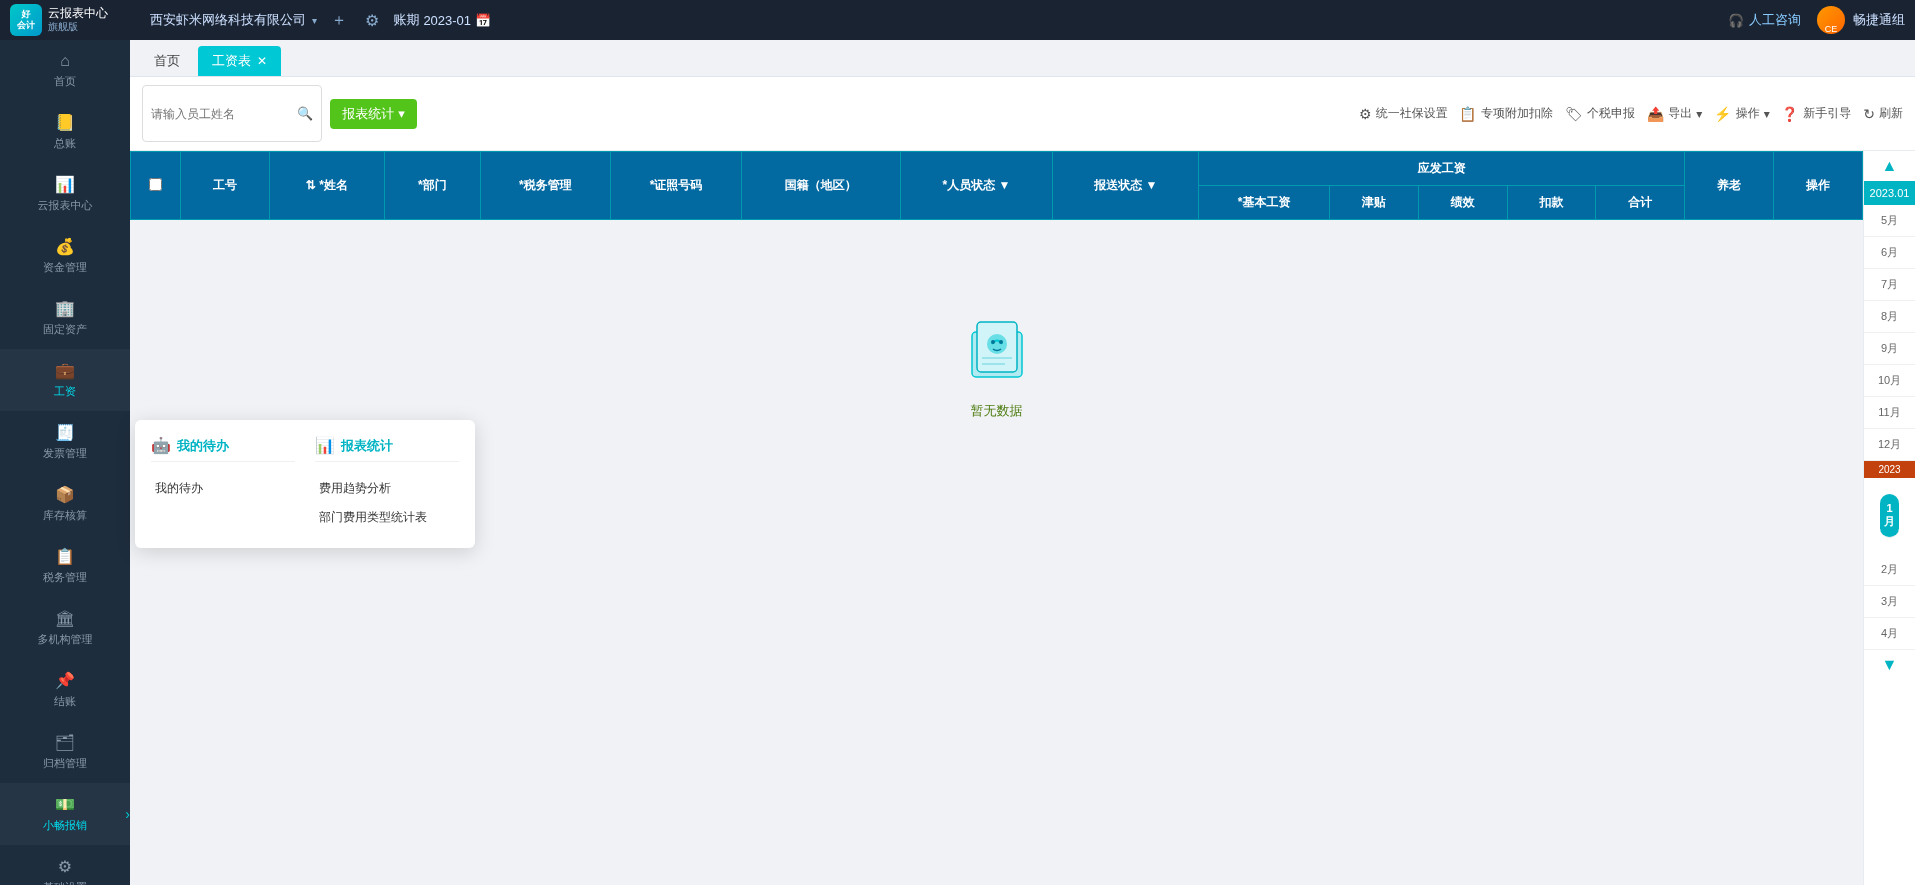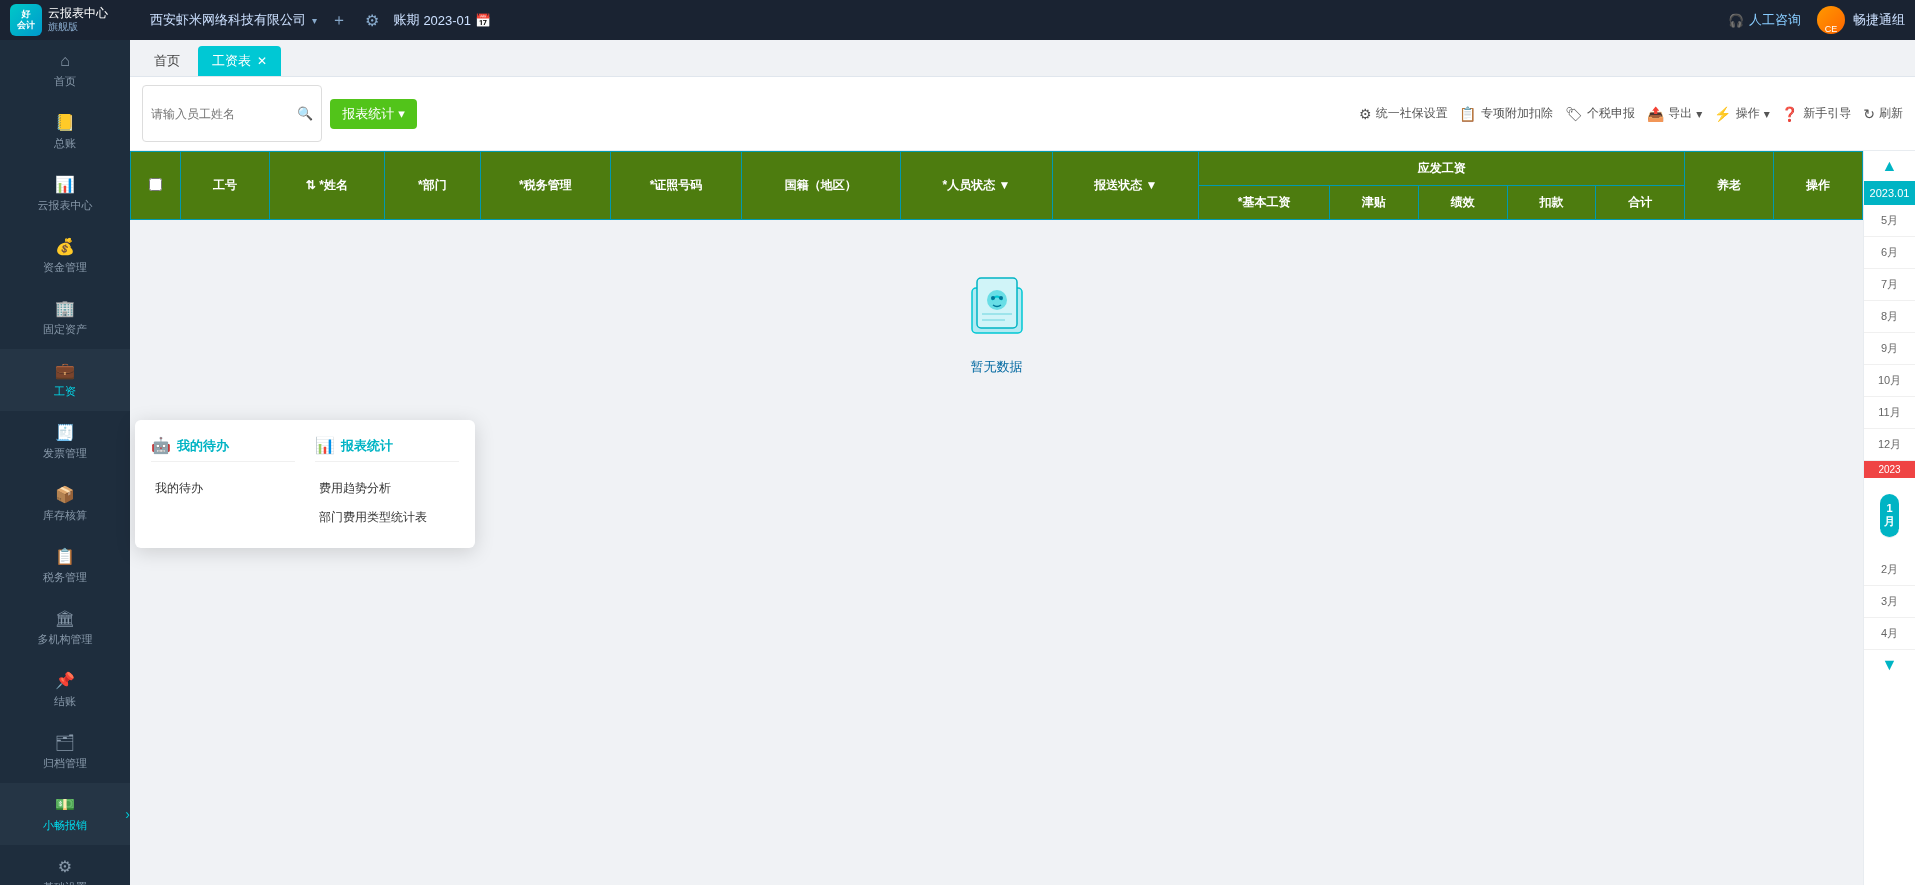--- a/index.html
+++ b/index.html
@@ -146,33 +146,33 @@
     .tool-btn .tb-icon { font-size: 14px; }
 
     
     .table-container {
       flex: 1; overflow: auto; position: relative;
     }
     .salary-table {
       width: 100%; border-collapse: collapse; background: white;
     }
     .salary-table th {
-      background: #4d7c0f; color: white; font-size: 12px;
+      background: #0369a1; color: white; font-size: 12px;
       padding: 8px 18px; text-align: center; border: 1px solid #009ab0;
       white-space: nowrap;
     }
     .group-header {
       background: #00c8d4; color: white; text-align: center;
     }
     .checkbox-th { width: 32px; }
 
     
     .empty-state {
       display: flex; flex-direction: column; align-items: center;
-      justify-content: center; padding: 48px; color: #0369a1; font-size: 13px;
+      justify-content: center; padding: 92px; color: #4d7c0f; font-size: 13px;
     }
     .empty-icon {
       width: 80px; height: 80px; margin-bottom: 10px;
     }
 
     
     .month-panel {
       width: 52px;
       background: white;
       border-left: 1px solid #e8ecf0;
@@ -190,21 +190,21 @@
       color: #666; cursor: pointer; border-bottom: 1px solid #f0f0f0;
     }
     .month-item.active {
       background: #00b4c4; color: white; border-radius: 12px;
       margin: 16px; font-weight: bold;
     }
     .month-nav-up, .month-nav-down {
       text-align: center; padding: 6px; color: #00b4c4; cursor: pointer; font-size: 16px;
     }
     .year-label {
-      background: #ef4444; color: white; font-size: 10px;
+      background: #c2410c; color: white; font-size: 10px;
       padding: 3px 12px; text-align: center;
     }
 
     
     .popup-overlay {
       position: absolute; top: 0; left: 0; right: 0; bottom: 0;
       z-index: 100; pointer-events: none;
     }
     .popup-menu {
       position: absolute;

